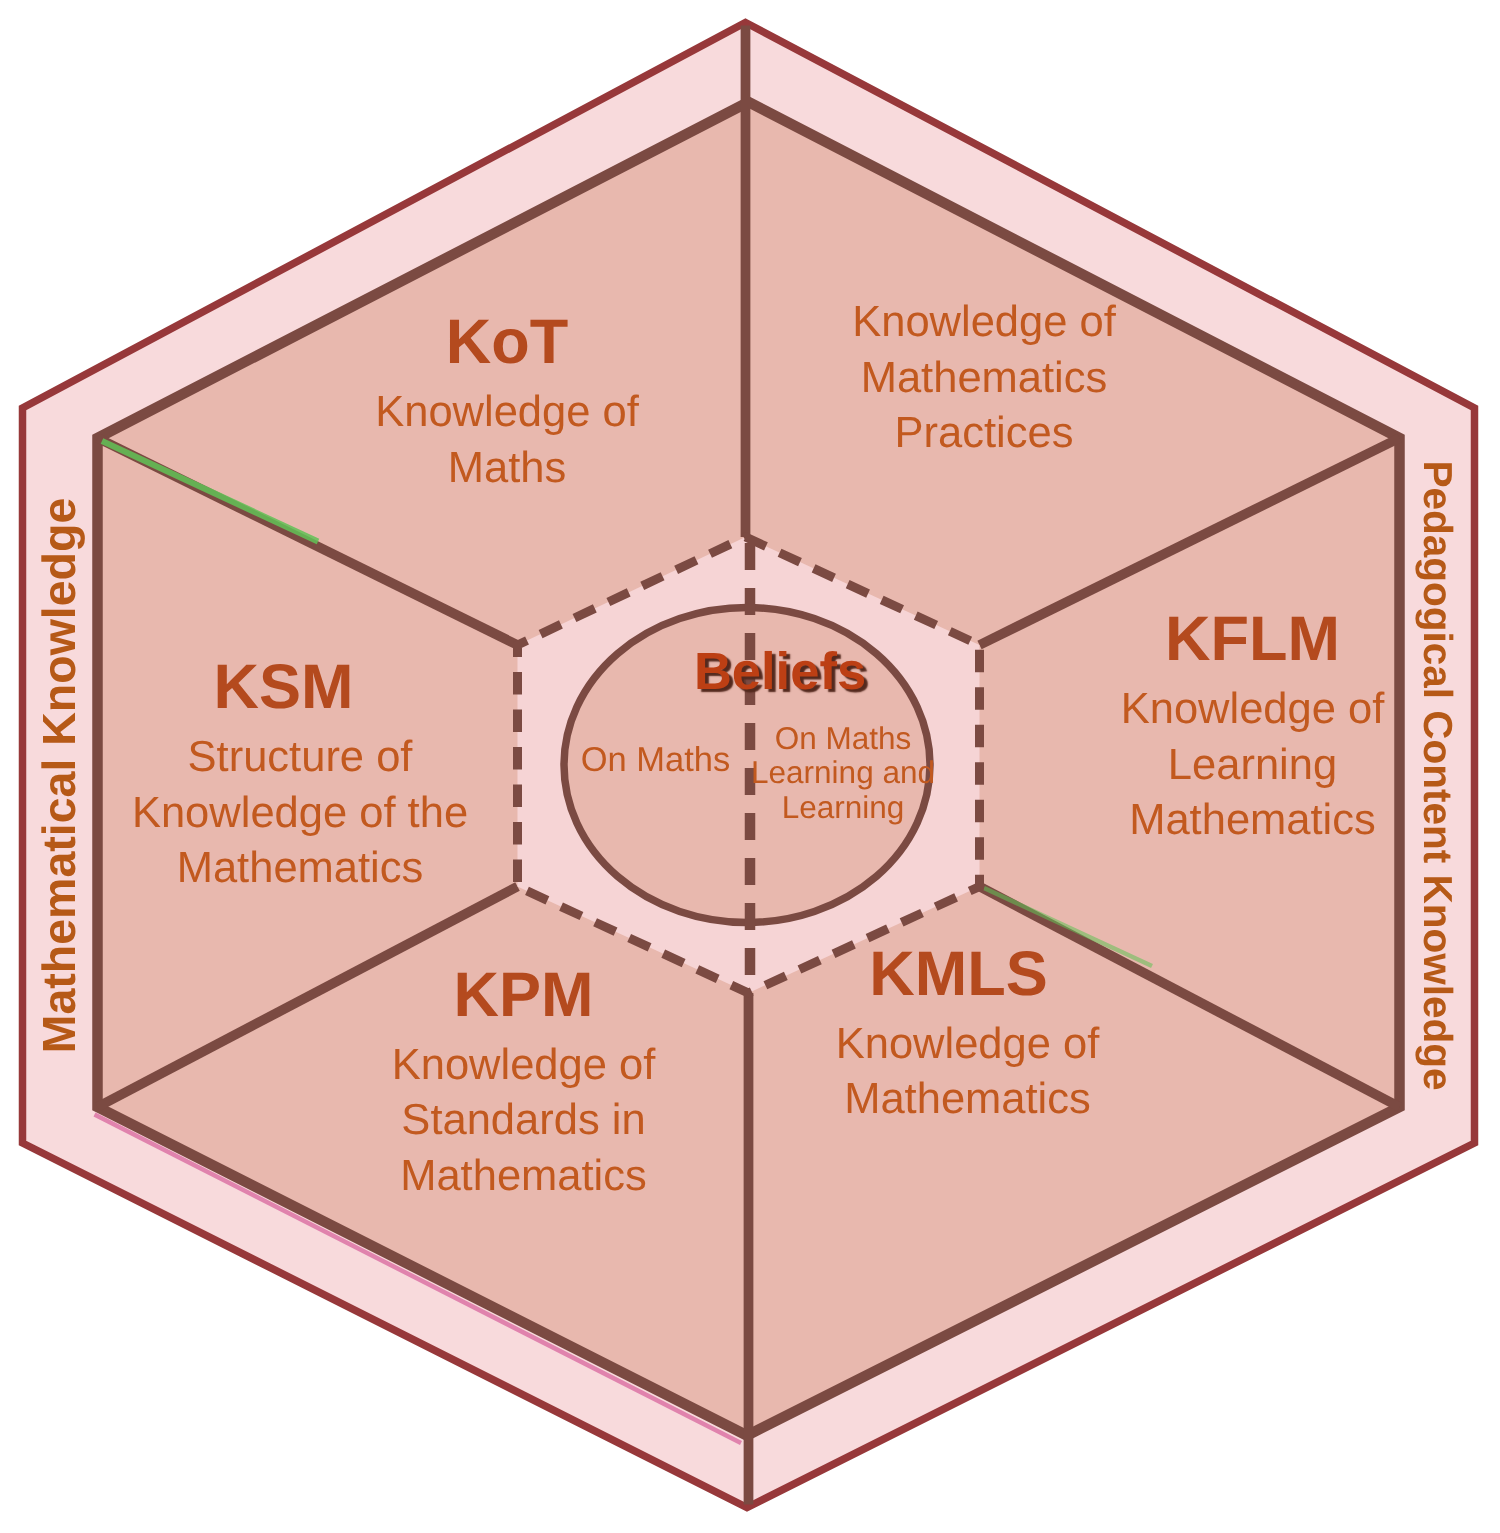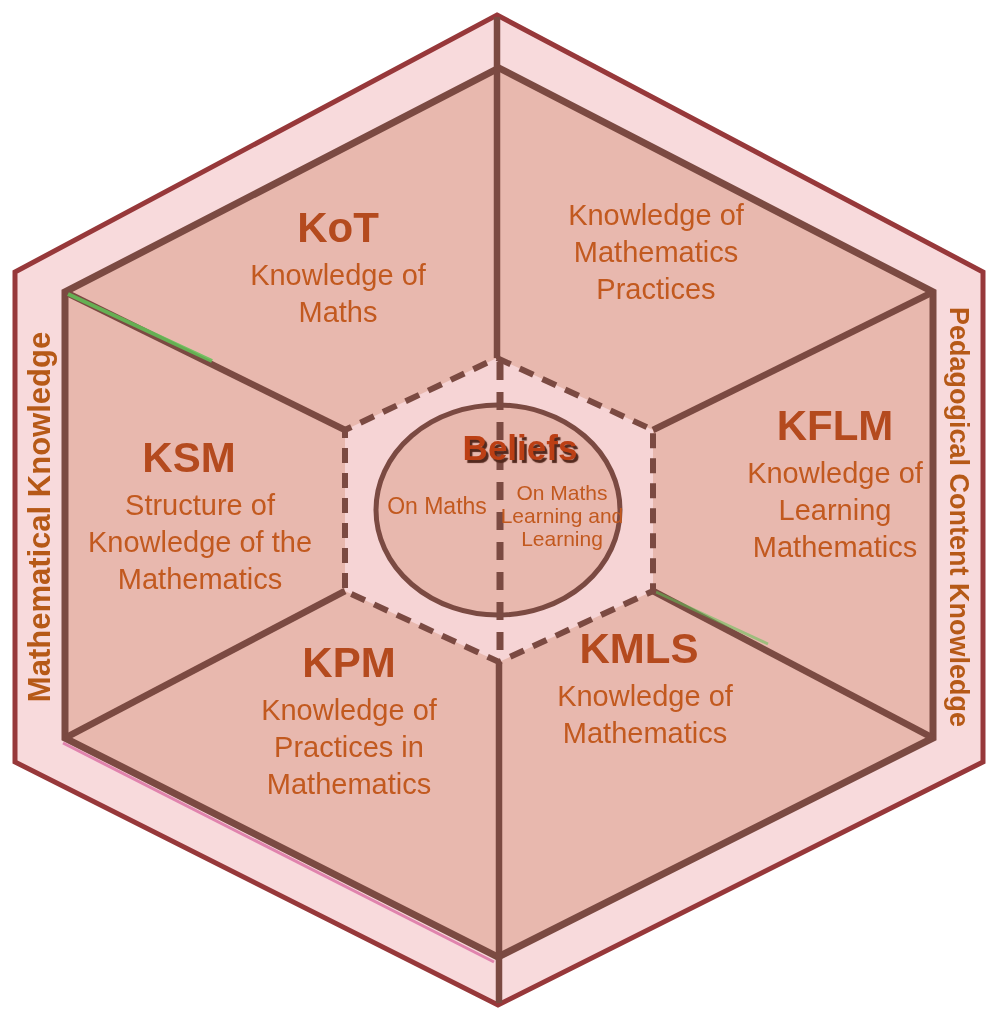--- a/index.html
+++ b/index.html
@@ -156,21 +156,21 @@
   <div class="sector-label pos-kflm">
     <div class="acronym">KFLM</div>
     <div class="line">Knowledge of</div>
     <div class="line">Learning</div>
     <div class="line">Mathematics</div>
   </div>
 
   <div class="sector-label pos-kpm">
     <div class="acronym">KPM</div>
     <div class="line">Knowledge of</div>
-    <div class="line">Practices in</div>
+    <div class="line">Standards in</div>
     <div class="line">Mathematics</div>
   </div>
 
   <div class="sector-label pos-kmls">
     <div class="acronym">KMLS</div>
     <div class="line">Knowledge of</div>
     <div class="line">Mathematics</div>
   </div>
 
   <div class="beliefs-title">Beliefs</div>

